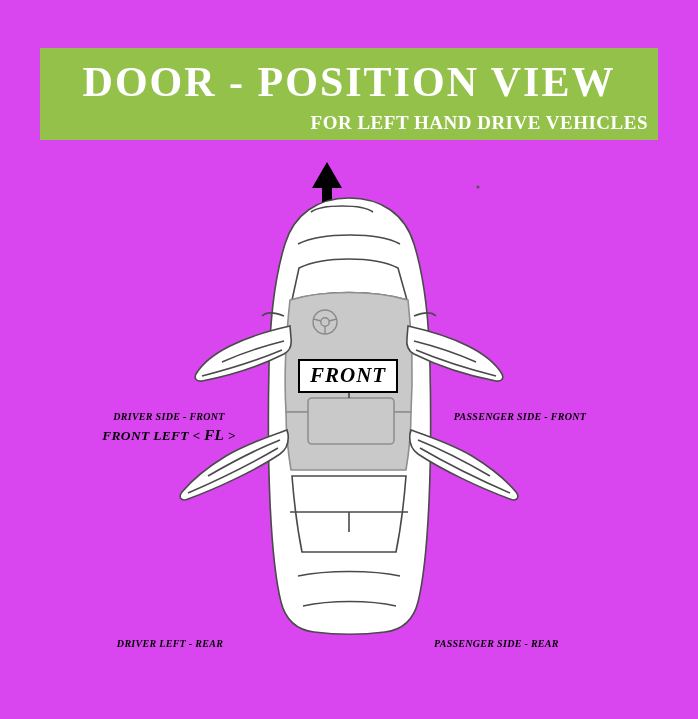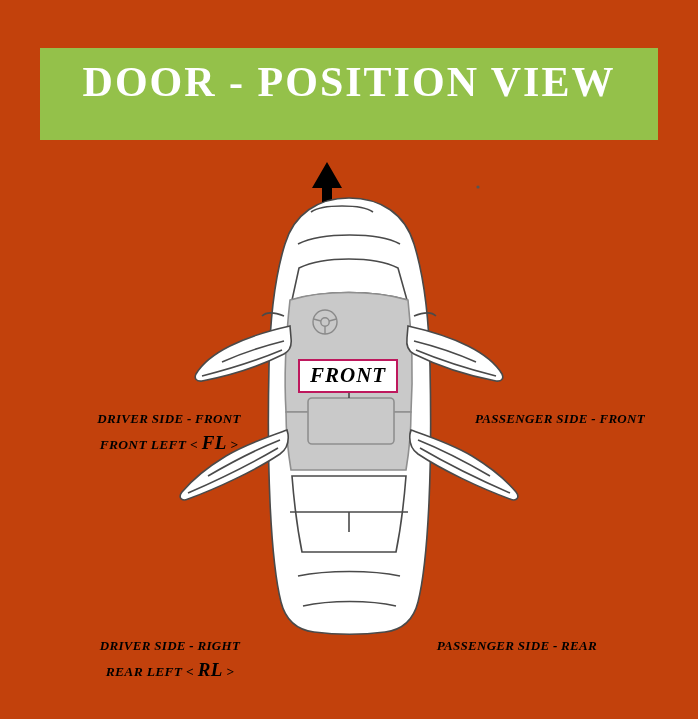--- a/index.html
+++ b/index.html
@@ -12,21 +12,21 @@
     height: 719px;
     font-family: "Liberation Sans", sans-serif;
     position: relative;
     overflow: hidden;
   }
   #stage {
     position: absolute;
     left: 0; top: 0;
     width: 698px;
     height: 719px;
-    background: #c2410c;
+    background: #d946ef;
   }
   .banner-green {
     position: absolute;
     left: 40px;
     top: 48px;
     width: 618px;
     height: 92px;
     background: #94c14a;
   }
   .banner-title {
@@ -68,33 +68,33 @@
   
   .label-block {
     position: absolute;
     font-family: "Liberation Serif", serif;
     font-weight: bold;
     font-style: italic;
     color: #000000;
     white-space: nowrap;
     line-height: 1.45;
   }
-  .label-block .l1 { font-size: 13px; letter-spacing: 0.3px; }
+  .label-block .l1 { font-size: 10px; letter-spacing: 0.3px; }
   .label-block .l2 { font-size: 13.5px; letter-spacing: 0.3px; }
-  .label-block .code { font-size: 19px; font-style: italic; }
+  .label-block .code { font-size: 15px; font-style: italic; }
 
   .lbl-fl  { left: 84px;  top: 270px; text-align: center; width: 170px; }
-  .lbl-fr  { left: 430px; top: 270px; text-align: center; width: 180px; margin-left: 40px; }
+  .lbl-fr  { left: 430px; top: 270px; text-align: center; width: 180px; }
   .lbl-rl  { left: 90px;  top: 497px; text-align: center; width: 160px; }
-  .lbl-rr  { left: 422px; top: 497px; text-align: right; width: 175px; }
+  .lbl-rr  { left: 434px; top: 497px; text-align: left; width: 175px; }
 
   
   .boxed {
     position: absolute;
-    border: 2px solid #be185d;
+    border: 2px solid #000000;
     background: #ffffff;
     font-family: "Liberation Serif", serif;
     font-weight: bold;
     font-style: italic;
     font-size: 21px;
     letter-spacing: 1px;
     color: #000;
     text-align: center;
     padding: 2px 10px 3px 10px;
   }
@@ -102,20 +102,21 @@
 
   svg { display:block; }
 </style>
 </head>
 <body>
 
 <div id="stage">
 
   <div class="banner-green"></div>
   <div class="banner-title">DOOR - POSITION VIEW</div>
+  <div class="banner-sub">FOR LEFT HAND DRIVE VEHICLES</div>
 
   <div class="diagram">
 
     <svg width="698" height="530" viewBox="0 0 698 530">
       <g fill="none" stroke="#4a4a4a" stroke-width="1.6">
 
         <g fill="#000000" stroke="none">
           <path d="M322 70 L322 48 L312 48 L327 22 L342 48 L332 48 L332 70 Z"></path>
         </g>
 
@@ -220,26 +221,21 @@
         <span class="code">FL</span>
         <span>&gt;</span>
       </div>
     </div>
 
     <div class="label-block lbl-fr">
       <div class="l1">PASSENGER SIDE - FRONT</div>
     </div>
 
     <div class="label-block lbl-rl">
-      <div class="l1">DRIVER SIDE - RIGHT</div>
-      <div class="l2">
-        <span>REAR LEFT &lt;</span>
-        <span class="code">RL</span>
-        <span>&gt;</span>
-      </div>
+      <div class="l1">DRIVER LEFT - REAR</div>
     </div>
 
     <div class="label-block lbl-rr">
       <div class="l1">PASSENGER SIDE - REAR</div>
     </div>
 
   </div>
 </div>
 
 </body></html>

